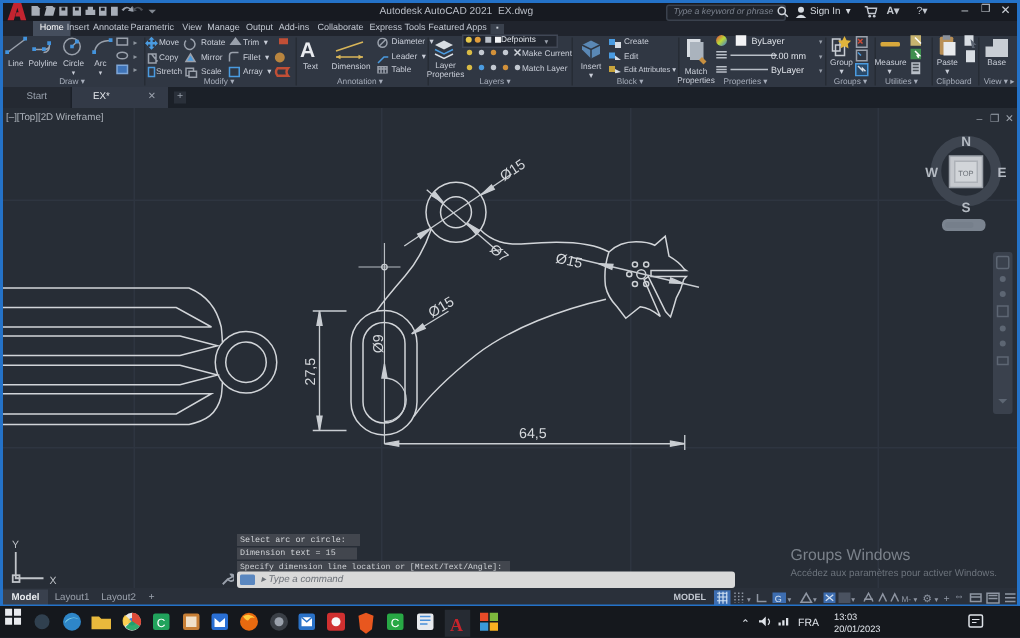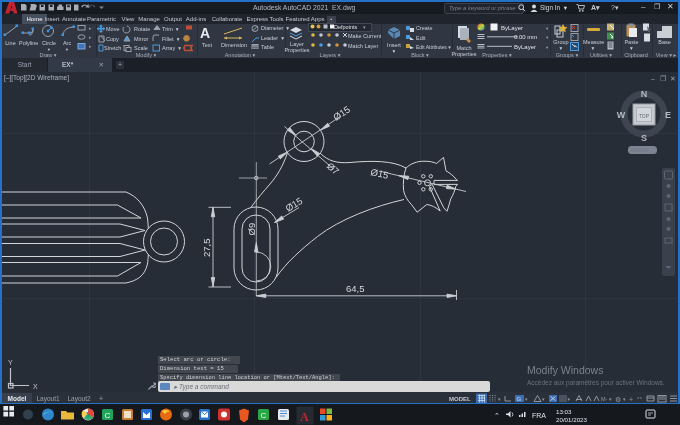--- a/index.html
+++ b/index.html
@@ -464,21 +464,21 @@
 <div class="abs" style="left:158px;top:365px;width:78px;height:8px;background:#42464e;color:#cfd2d6;font-size:5.6px;line-height:8px;font-family:'Liberation Mono',monospace;padding-left:2px;">Dimension text = 15</div>
 <div class="abs" style="left:158px;top:374px;width:180px;height:8px;background:#42464e;color:#cfd2d6;font-size:5.4px;line-height:8px;font-family:'Liberation Mono',monospace;padding-left:2px;">Specify dimension line location or [Mtext/Text/Angle]:</div>
 <svg class="abs" style="left:147px;top:382px;" width="9" height="9" viewBox="0 0 9 9">
     <path d="M1.5 7.5 L5 4 M5 4 a2.2 2.2 0 1 0 2 -3 l1 1.5 -1.8 1z" stroke="#9aa1ac" stroke-width="1.2" fill="none"></path>
   </svg>
 <div class="abs" style="left:158px;top:381px;width:332px;height:11px;background:#d9d9d9;border-radius:2px;">
 <span style="position:absolute;left:2px;top:2px;width:10px;height:7px;background:#5a87c0;border-radius:1px;"></span>
 <span style="position:absolute;left:16px;top:1px;color:#6a6f76;font-size:6.5px;font-style:italic;line-height:9px;">▸ Type a command</span>
 </div>
 
-<div class="abs" style="left:527px;top:364px;width:140px;color:#7b828b;font-size:10.5px;">Modify Windows</div>
+<div class="abs" style="left:527px;top:364px;width:140px;color:#7b828b;font-size:10.5px;">Groups Windows</div>
 <div class="abs" style="left:527px;top:379px;width:160px;color:#6c737c;font-size:6.5px;">Accédez aux paramètres pour activer Windows.</div>
 
 <div class="abs" id="statusrow"></div>
 <div class="abs" style="left:2px;top:393px;width:30px;height:11px;background:#39404d;color:#e8ebef;font-size:6.5px;line-height:11px;text-align:center;font-weight:bold;">Model</div>
 <div class="abs" style="left:33px;top:393px;width:30px;height:11px;color:#9aa1ac;font-size:6.5px;line-height:11px;text-align:center;">Layout1</div>
 <div class="abs" style="left:64px;top:393px;width:30px;height:11px;color:#9aa1ac;font-size:6.5px;line-height:11px;text-align:center;">Layout2</div>
 <div class="abs" style="left:97px;top:395px;width:8px;height:8px;color:#9aa1ac;font-size:7px;line-height:8px;text-align:center;">+</div>
 <div class="abs" style="left:449px;top:394px;color:#c3c8d1;font-size:6px;font-weight:bold;line-height:10px;">MODEL</div>
 <svg class="abs" style="left:475px;top:393px;" width="205" height="11" viewBox="0 0 205 11">
 <rect x="1" y="0.5" width="11" height="10" fill="#3d6db0"></rect>

